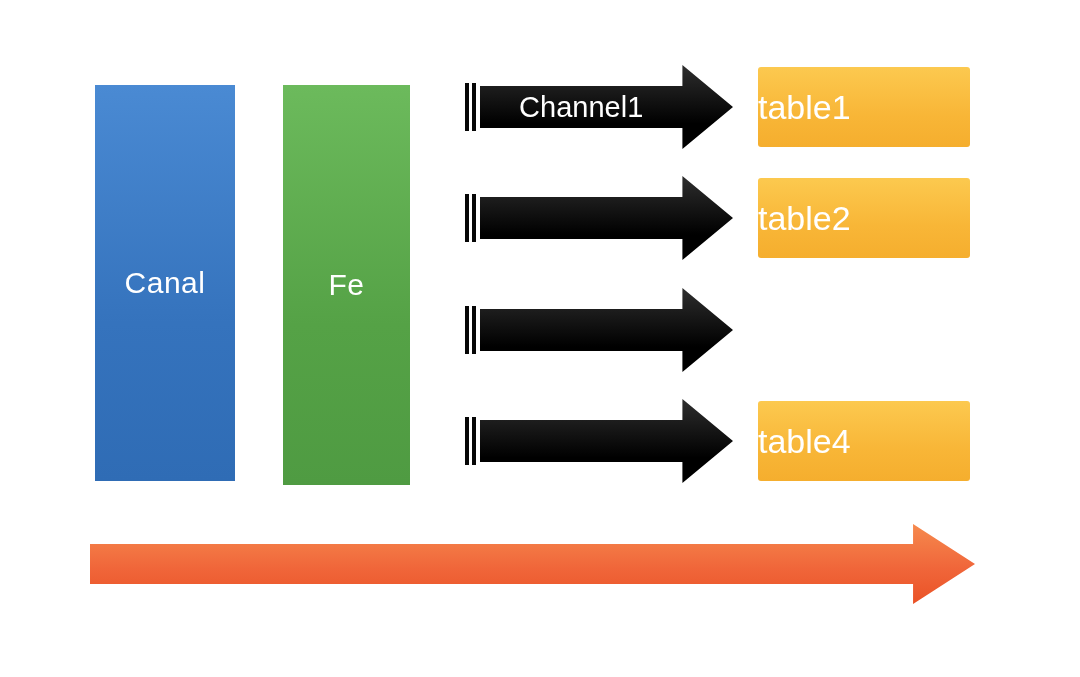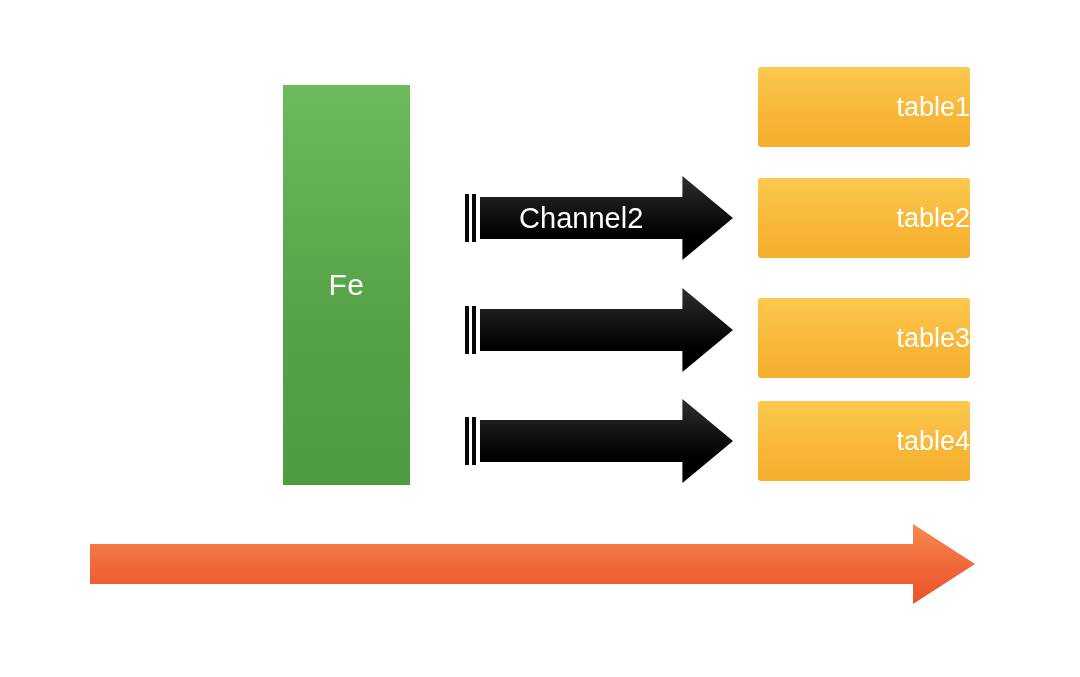--- a/index.html
+++ b/index.html
@@ -75,65 +75,69 @@
   
   .table-box {
     position: absolute;
     left: 758px;
     width: 212px;
     height: 80px;
     background: linear-gradient(180deg, #fcc94f 0%, #f8b637 60%, #f5ae2e 100%);
     border-radius: 3px;
     display: flex;
     align-items: center;
-    justify-content: flex-end;
+    justify-content: flex-start;
     color: #ffffff;
-    font-size: 27px;
+    font-size: 34px;
   }
 
   
   .timeline-arrow {
     position: absolute;
     left: 90px; top: 524px;
     width: 885px; height: 80px;
     background: linear-gradient(180deg, #f68a4e 0%, #f0663a 55%, #ea5226 100%);
     clip-path: polygon(0 25%, 93% 25%, 93% 0, 100% 50%, 93% 100%, 93% 75%, 0 75%);
   }
 </style>
 </head>
 <body>
 
 <div class="canvas">
 
+  <div class="pillar pillar-canal">
+    <span>Canal</span>
+  </div>
   <div class="pillar pillar-fe">
     <span>Fe</span>
   </div>
 
+  <div class="channel" style="top:65px">
+    <span class="bars"></span>
+    <div class="shape"></div>
+    <div class="label">Channel1</div>
+  </div>
   <div class="channel" style="top:176px">
     <span class="bars"></span>
     <div class="shape"></div>
-    <div class="label">Channel2</div>
   </div>
   <div class="channel" style="top:288px">
     <span class="bars"></span>
     <div class="shape"></div>
   </div>
   <div class="channel" style="top:399px">
     <span class="bars"></span>
     <div class="shape"></div>
   </div>
 
   <div class="table-box" style="top:67px">
     <span>table1</span>
   </div>
   <div class="table-box" style="top:178px">
     <span>table2</span>
   </div>
-  <div class="table-box" style="top:298px">
-    <span>table3</span>
-  </div>
   <div class="table-box" style="top:401px">
     <span>table4</span>
   </div>
 
   <div class="timeline-arrow"></div>
 
 </div>
 
 </body></html>

